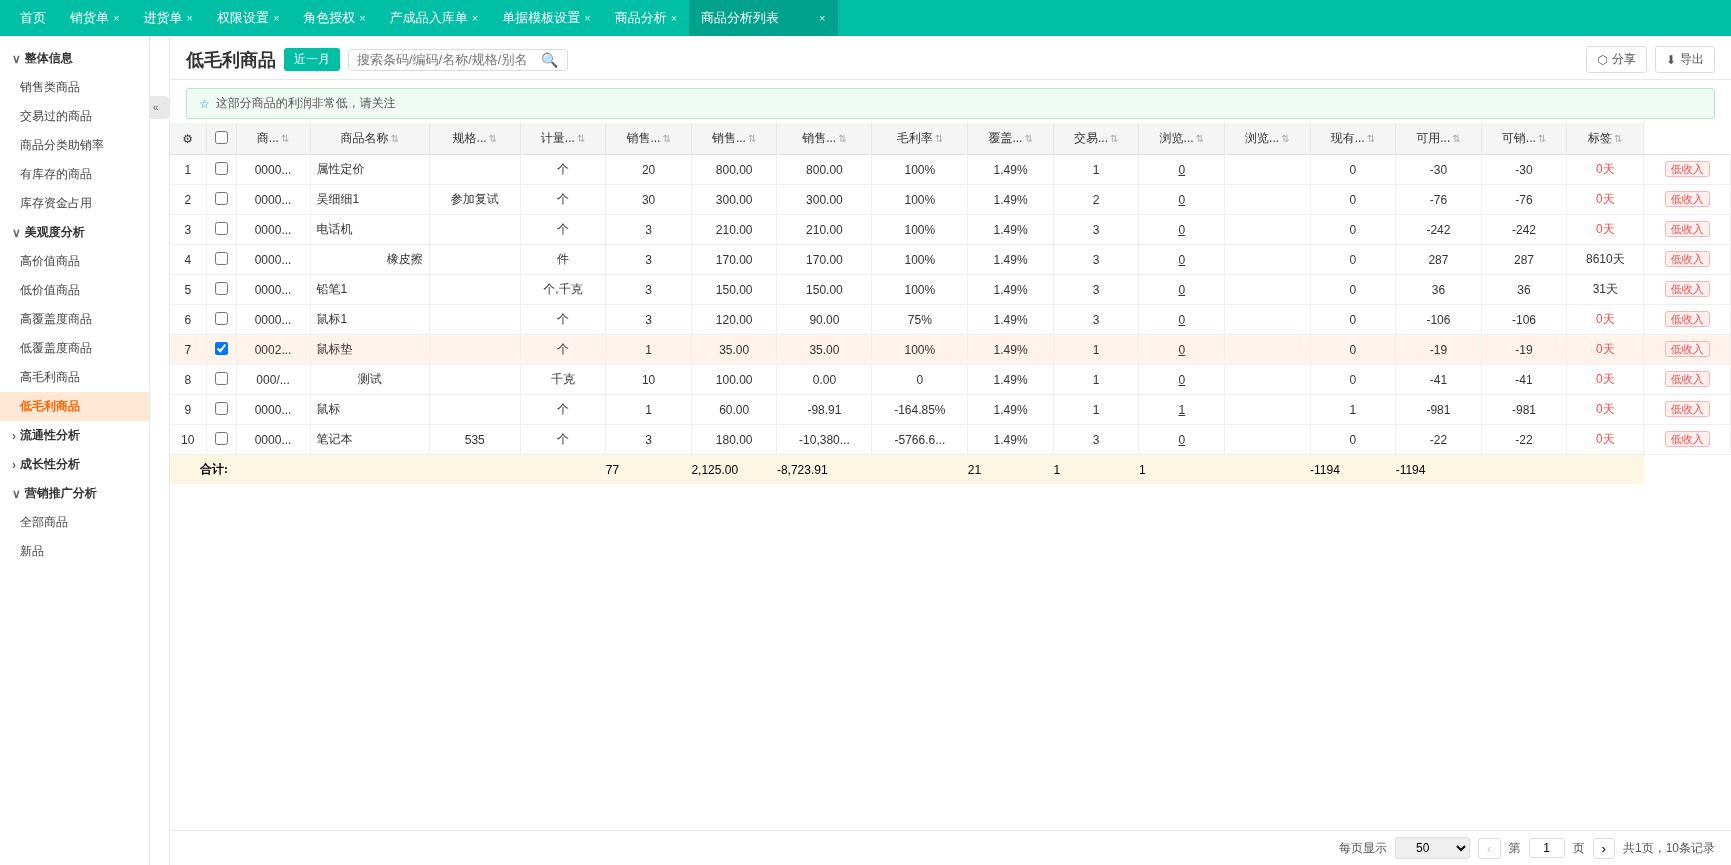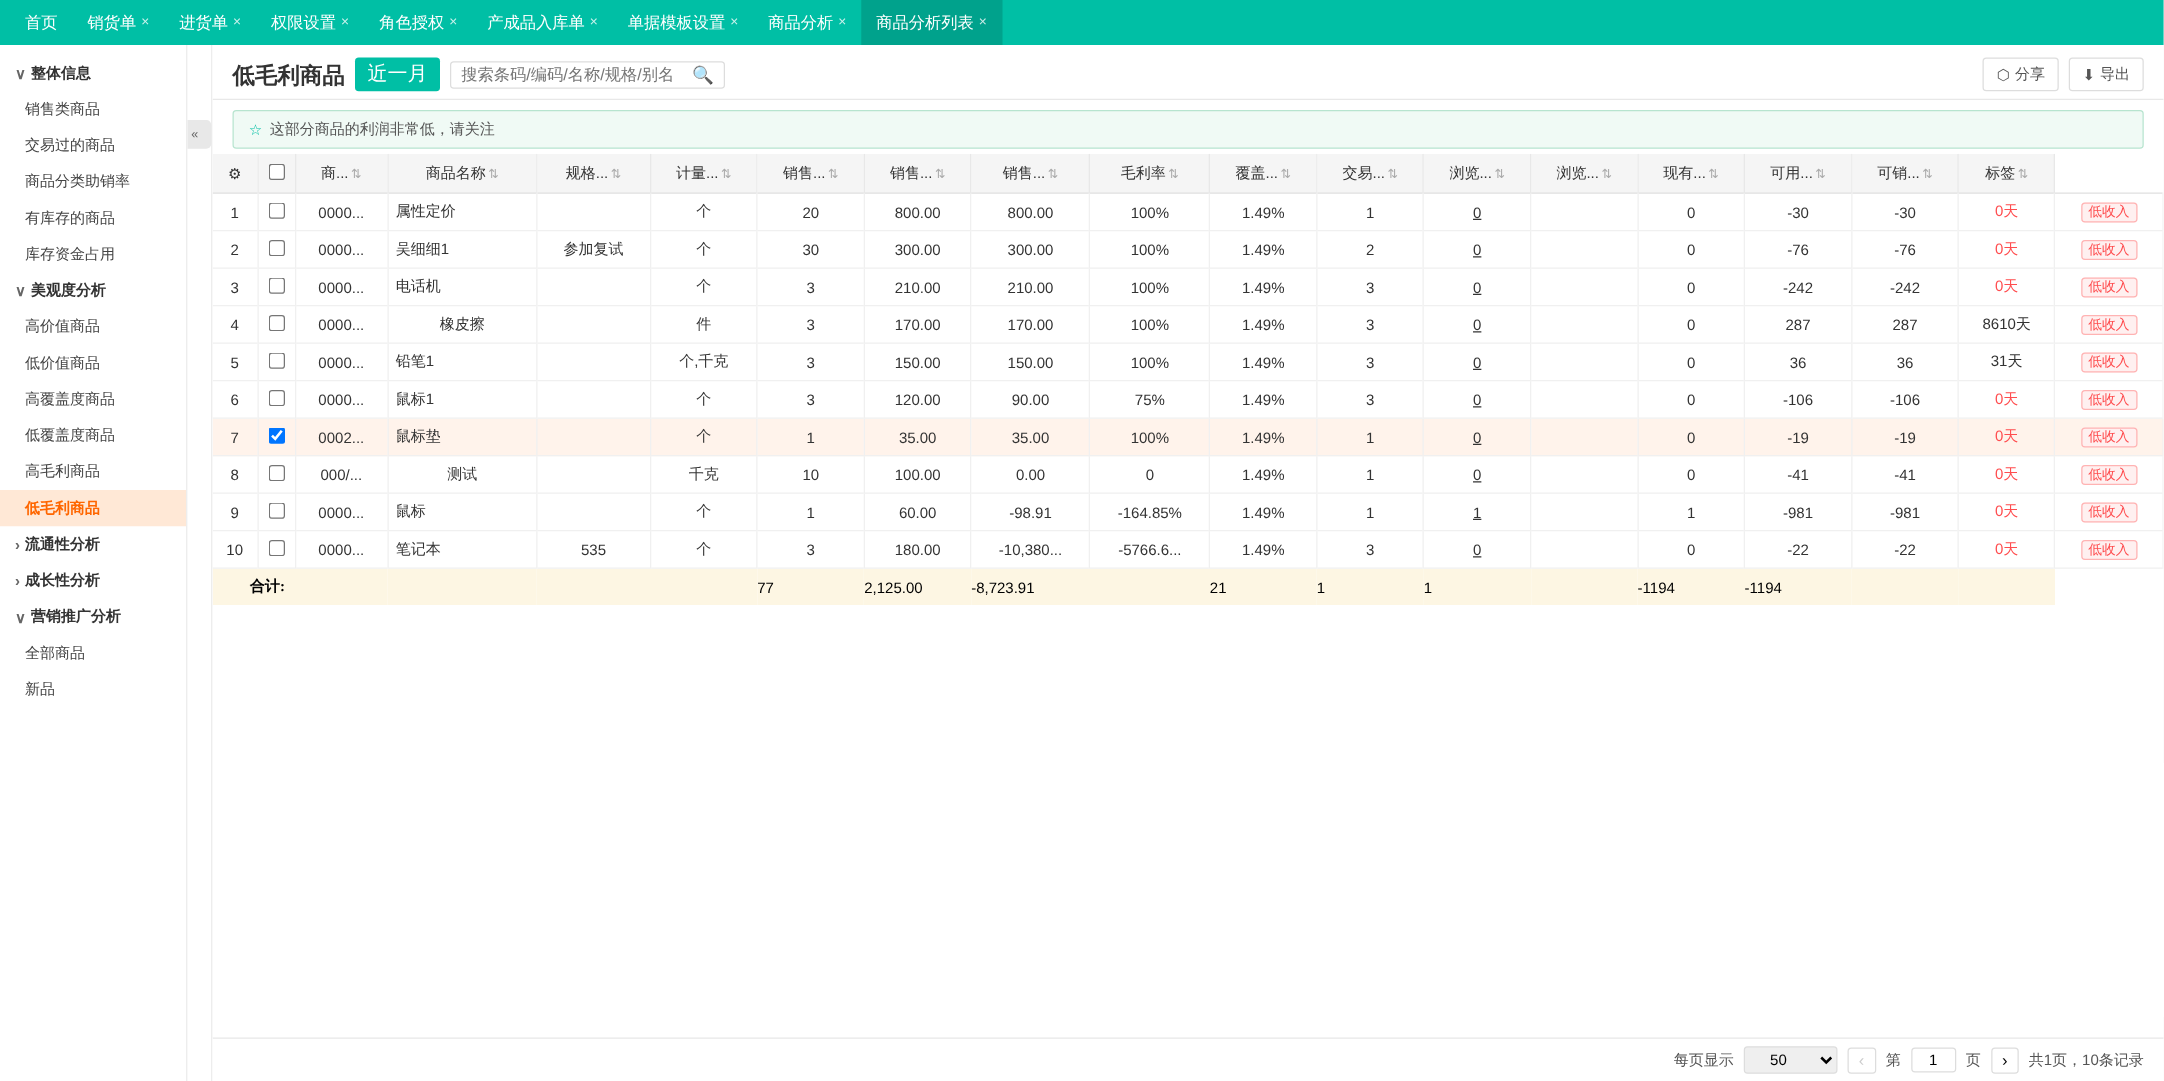--- a/index.html
+++ b/index.html
@@ -16,21 +16,21 @@
     .top-nav .nav-item {
       color: #fff;
       padding: 0 12px;
       height: 36px;
       display: flex;
       align-items: center;
       cursor: pointer;
       font-size: 13px;
       white-space: nowrap;
     }
-    .top-nav .nav-item.active { background: rgba(0,0,0,0.15); }
+    .top-nav .nav-item.active { background: rgba(0,0,0,0.15); gap: 36px; }
     .top-nav .nav-item .close-x { margin-left: 4px; font-size: 11px; opacity: 0.8; }
 
     
     .main-layout { display: flex; height: calc(100vh - 36px); }
 
     
     .sidebar {
       width: 150px;
       min-width: 150px;
       background: #fff;
@@ -79,21 +79,21 @@
       font-size: 18px;
       font-weight: bold;
       color: #333;
     }
     .period-btn {
       background: #00bfa5;
       color: #fff;
       border: none;
       border-radius: 3px;
       padding: 3px 10px;
-      font-size: 16px;
+      font-size: 12px;
       cursor: pointer;
     }
     .search-box {
       display: flex;
       align-items: center;
       border: 1px solid #ddd;
       border-radius: 3px;
       padding: 2px 8px;
       width: 220px;
       background: #fff;
@@ -444,21 +444,21 @@
       <td>0</td>
       <td>-242</td>
       <td>-242</td>
       <td class="red-text">0天</td>
       <td><span class="tag-low-income">低收入</span></td>
     </tr>
             <tr>
       <td class="num-col">4</td>
       <td class="checkbox-col"><input type="checkbox" style=""></td>
       <td>0000...</td>
-      <td style="text-align:center">橡皮擦</td>
+      <td style="text-align:right">橡皮擦</td>
       <td></td>
       <td>件</td>
       <td>3</td>
       <td>170.00</td>
       <td>170.00</td>
       <td>100%</td>
       <td>1.49%</td>
       <td>3</td>
       <td><span class="underline">0</span></td>
       <td></td>

